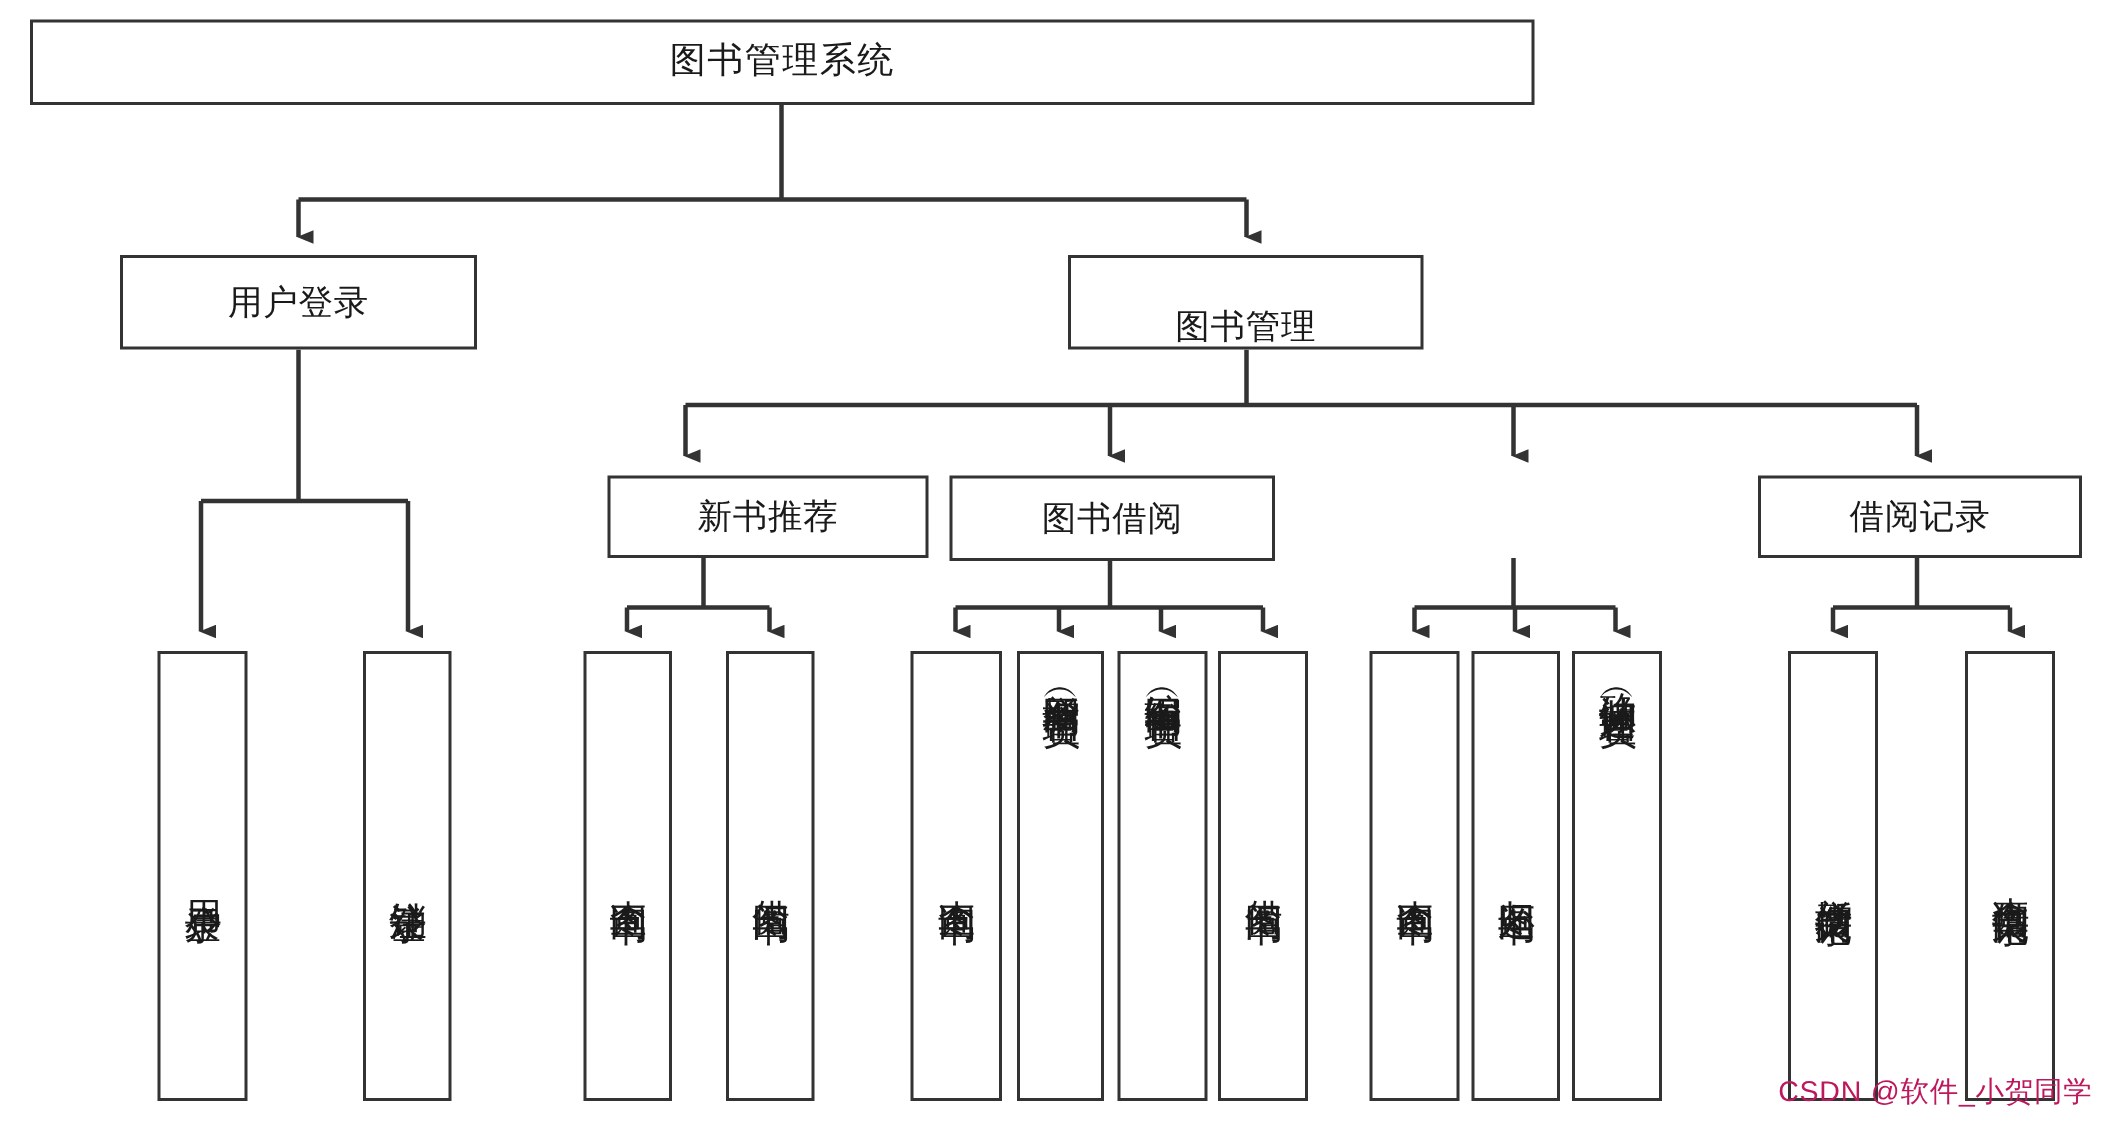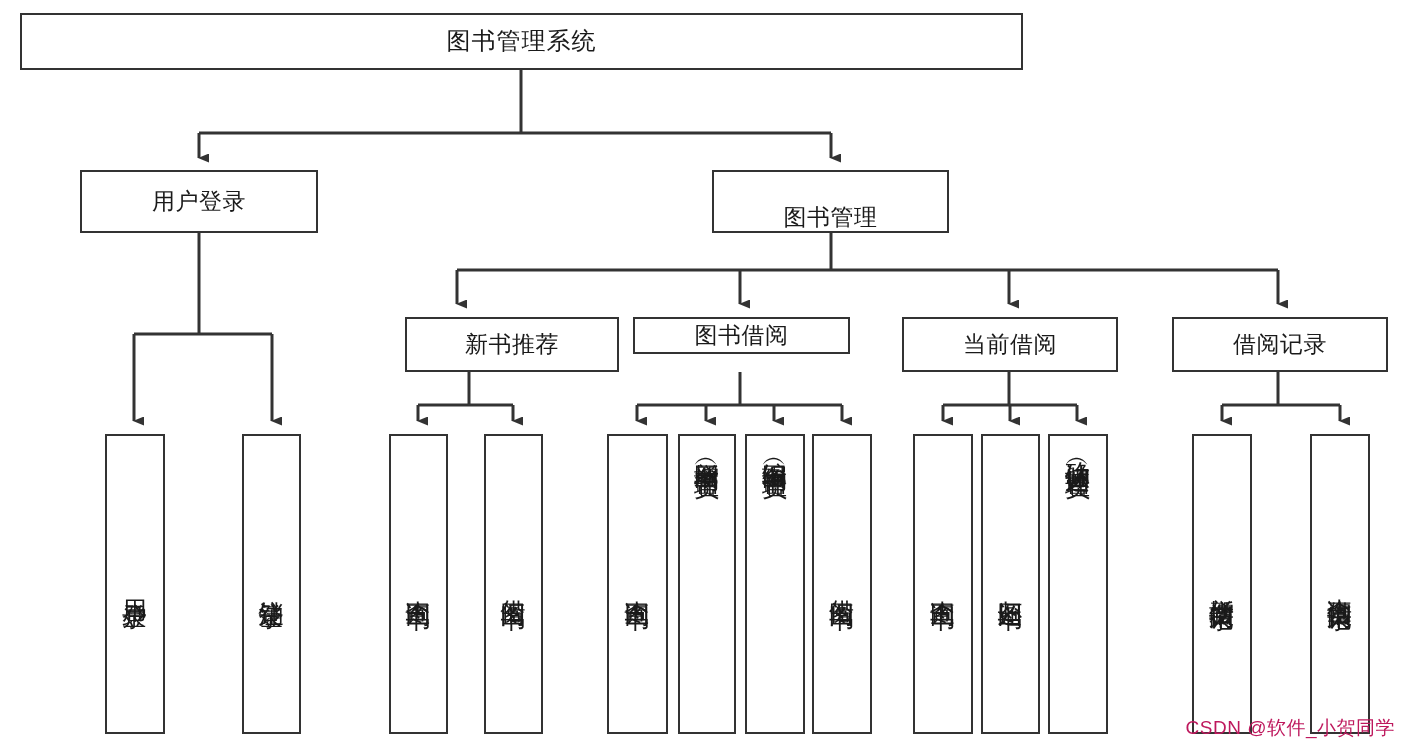--- a/index.html
+++ b/index.html
@@ -139,27 +139,24 @@
   </div>
 
   <div class="node horizontal" style="left:712px; top:170px; width:237px; height:63px;align-items:flex-end;">
     <span class="node-label">图书管理</span>
   </div>
 
   <div class="node horizontal" style="left:362px; top:317px; width:214px; height:55px;margin-left:43px;">
     <span class="node-label">新书推荐</span>
   </div>
 
-  <div class="node horizontal" style="left:633px; top:317px; width:217px; height:37px;">
+  <div class="node horizontal" style="left:633px; top:317px; width:217px; height:57px;">
     <span class="node-label">图书借阅</span>
   </div>
 
-  <div class="node horizontal" style="left:902px; top:317px; width:216px; height:55px;">
-    <span class="node-label">当前借阅</span>
-  </div>
 
   <div class="node horizontal" style="left:1172px; top:317px; width:216px; height:55px;">
     <span class="node-label">借阅记录</span>
   </div>
 
   <div class="node vertical tall-pad" style="left:105px; top:434px; width:60px; height:300px;">
     <span class="node-label">用户登录</span>
   </div>
 
   <div class="node vertical tall-pad" style="left:242px; top:434px; width:59px; height:300px;">

